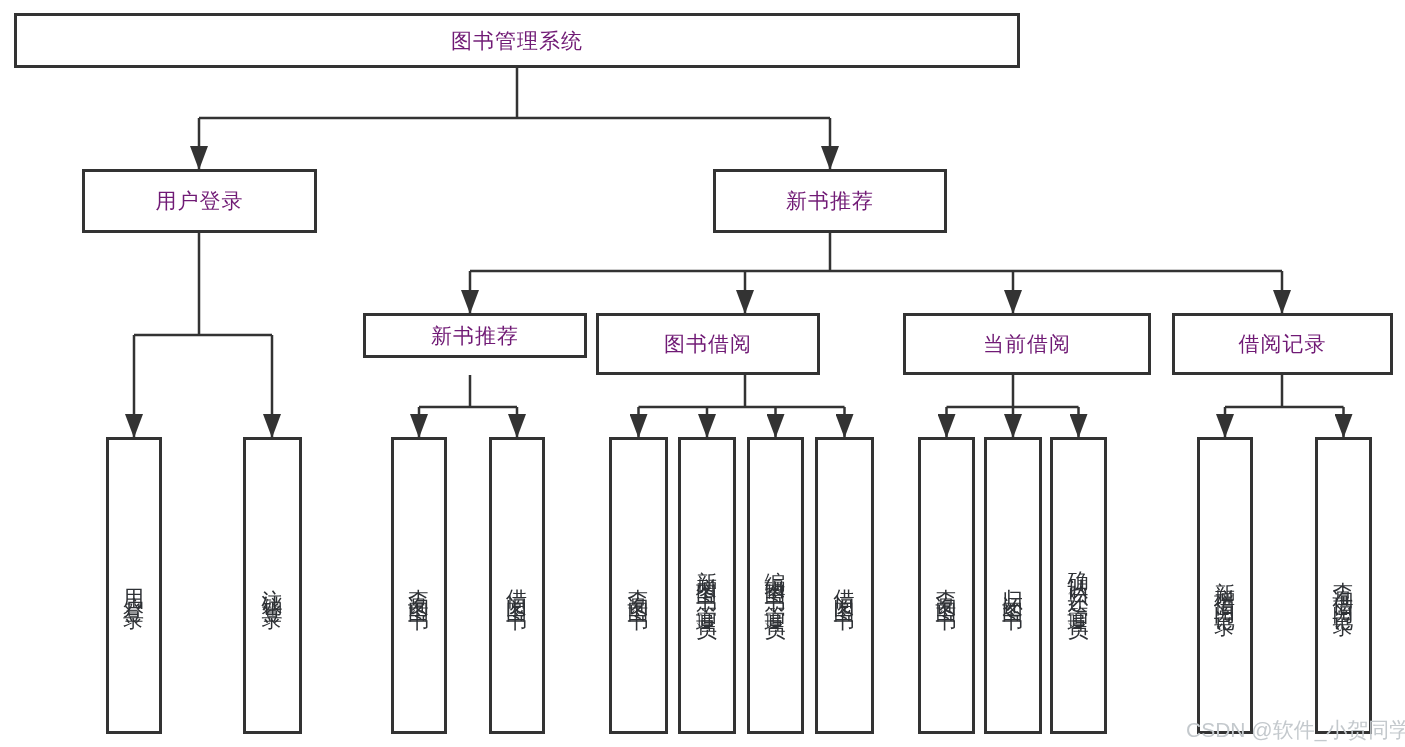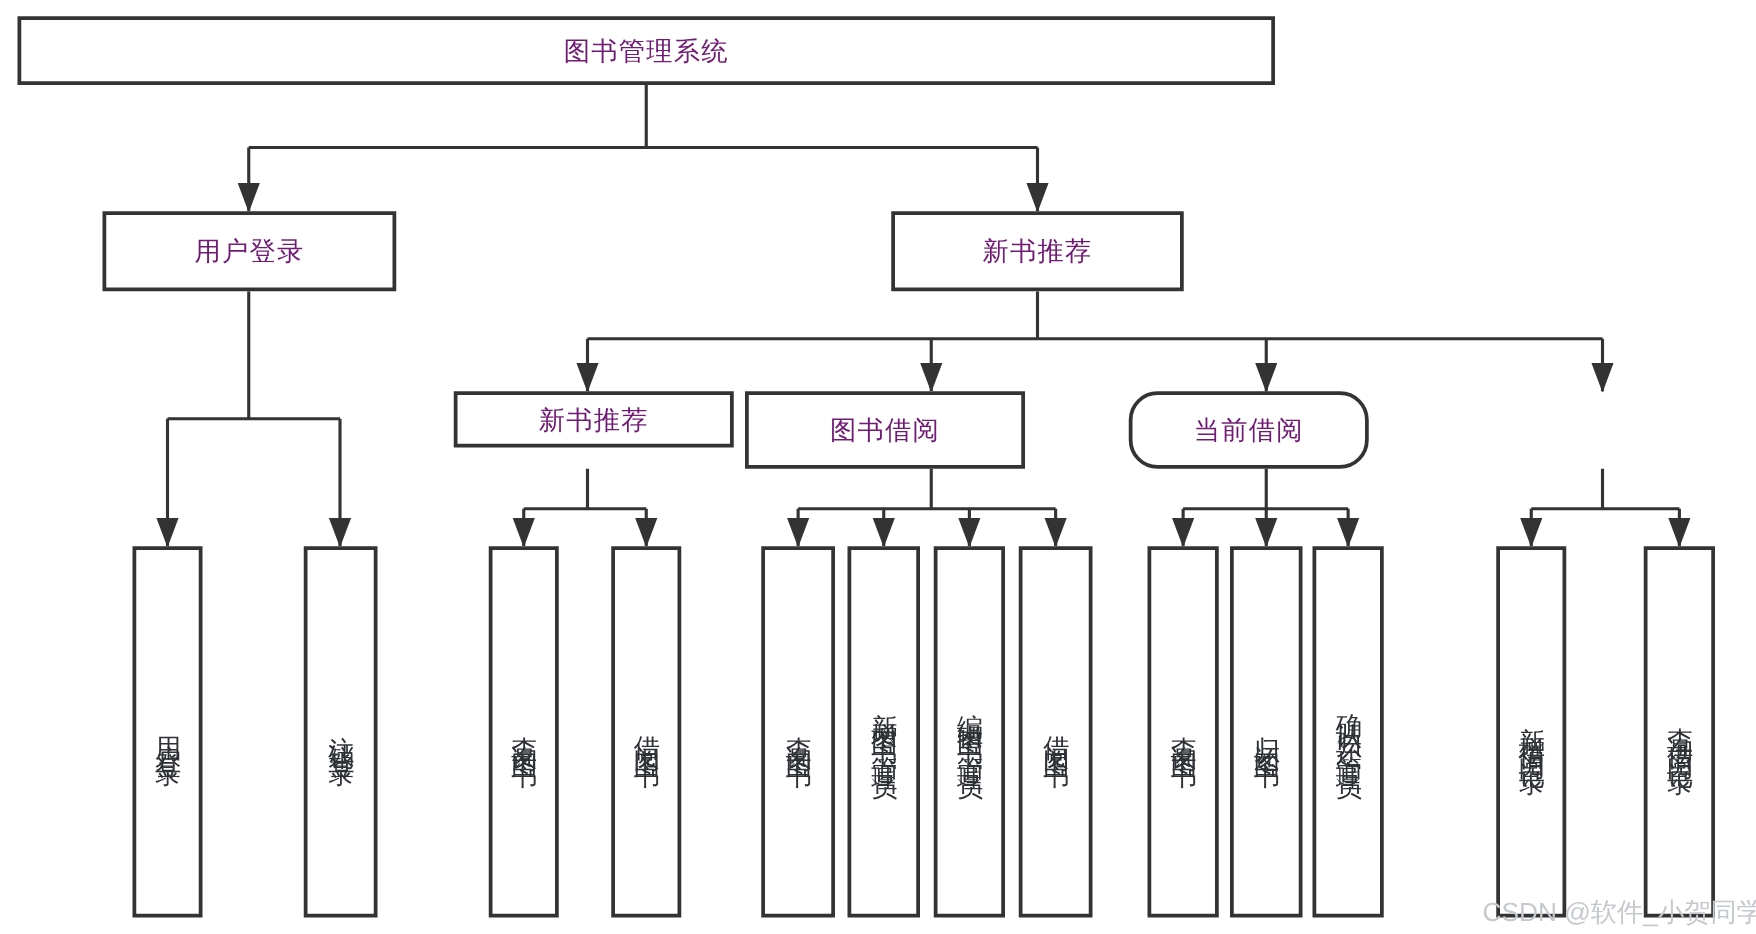--- a/index.html
+++ b/index.html
@@ -50,21 +50,21 @@
     color: #c4c9cd;
     white-space: nowrap;
     z-index: 10;
   }
   
   .b-root        { left: 14px;   top: 13px;  width: 1006px; height: 55px; }
   .b-user-login  { left: 82px;   top: 169px; width: 235px;  height: 64px; }
   .b-book-mgmt   { left: 713px;  top: 169px; width: 234px;  height: 64px; }
   .b-new-book    { left: 363px;  top: 313px; width: 224px;  height: 45px; }
   .b-borrow      { left: 596px;  top: 313px; width: 224px;  height: 62px; }
-  .b-current     { left: 903px;  top: 313px; width: 192px;  height: 62px; border-radius: 23px; }
+  .b-current     { left: 903px;  top: 313px; width: 248px;  height: 62px; }
   .b-records     { left: 1172px; top: 313px; width: 221px;  height: 62px; }
 
   .l-1a { left: 106px;  width: 56px; }
   .l-1b { left: 243px;  width: 59px; }
   .l-2a { left: 391px;  width: 56px; }
   .l-2b { left: 489px;  width: 56px; }
   .l-3a { left: 609px;  width: 59px; }
   .l-3b { left: 678px;  width: 58px; }
   .l-3c { left: 747px;  width: 57px; }
   .l-3d { left: 815px;  width: 59px; }
@@ -130,20 +130,23 @@
 
   <div class="box b-new-book">
     <span class="hlabel">新书推荐</span>
   </div>
   <div class="box b-borrow">
     <span class="hlabel">图书借阅</span>
   </div>
   <div class="box b-current">
     <span class="hlabel">当前借阅</span>
   </div>
+  <div class="box b-records">
+    <span class="hlabel">借阅记录</span>
+  </div>
 
   <div class="box leaf l-1a">
     <span class="vtext">用户登录</span>
   </div>
   <div class="box leaf l-1b">
     <span class="vtext">注销登录</span>
   </div>
 
   <div class="box leaf l-2a">
     <span class="vtext">查询图书</span>

